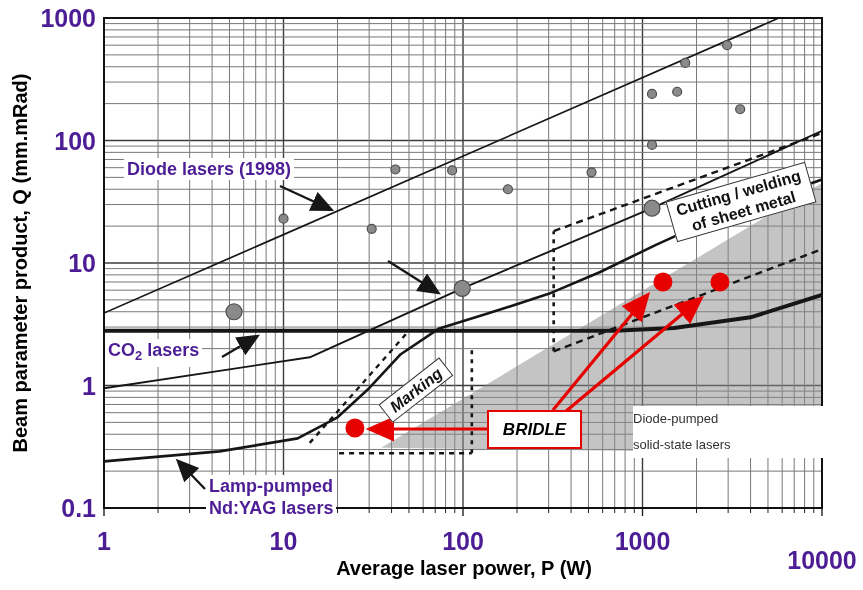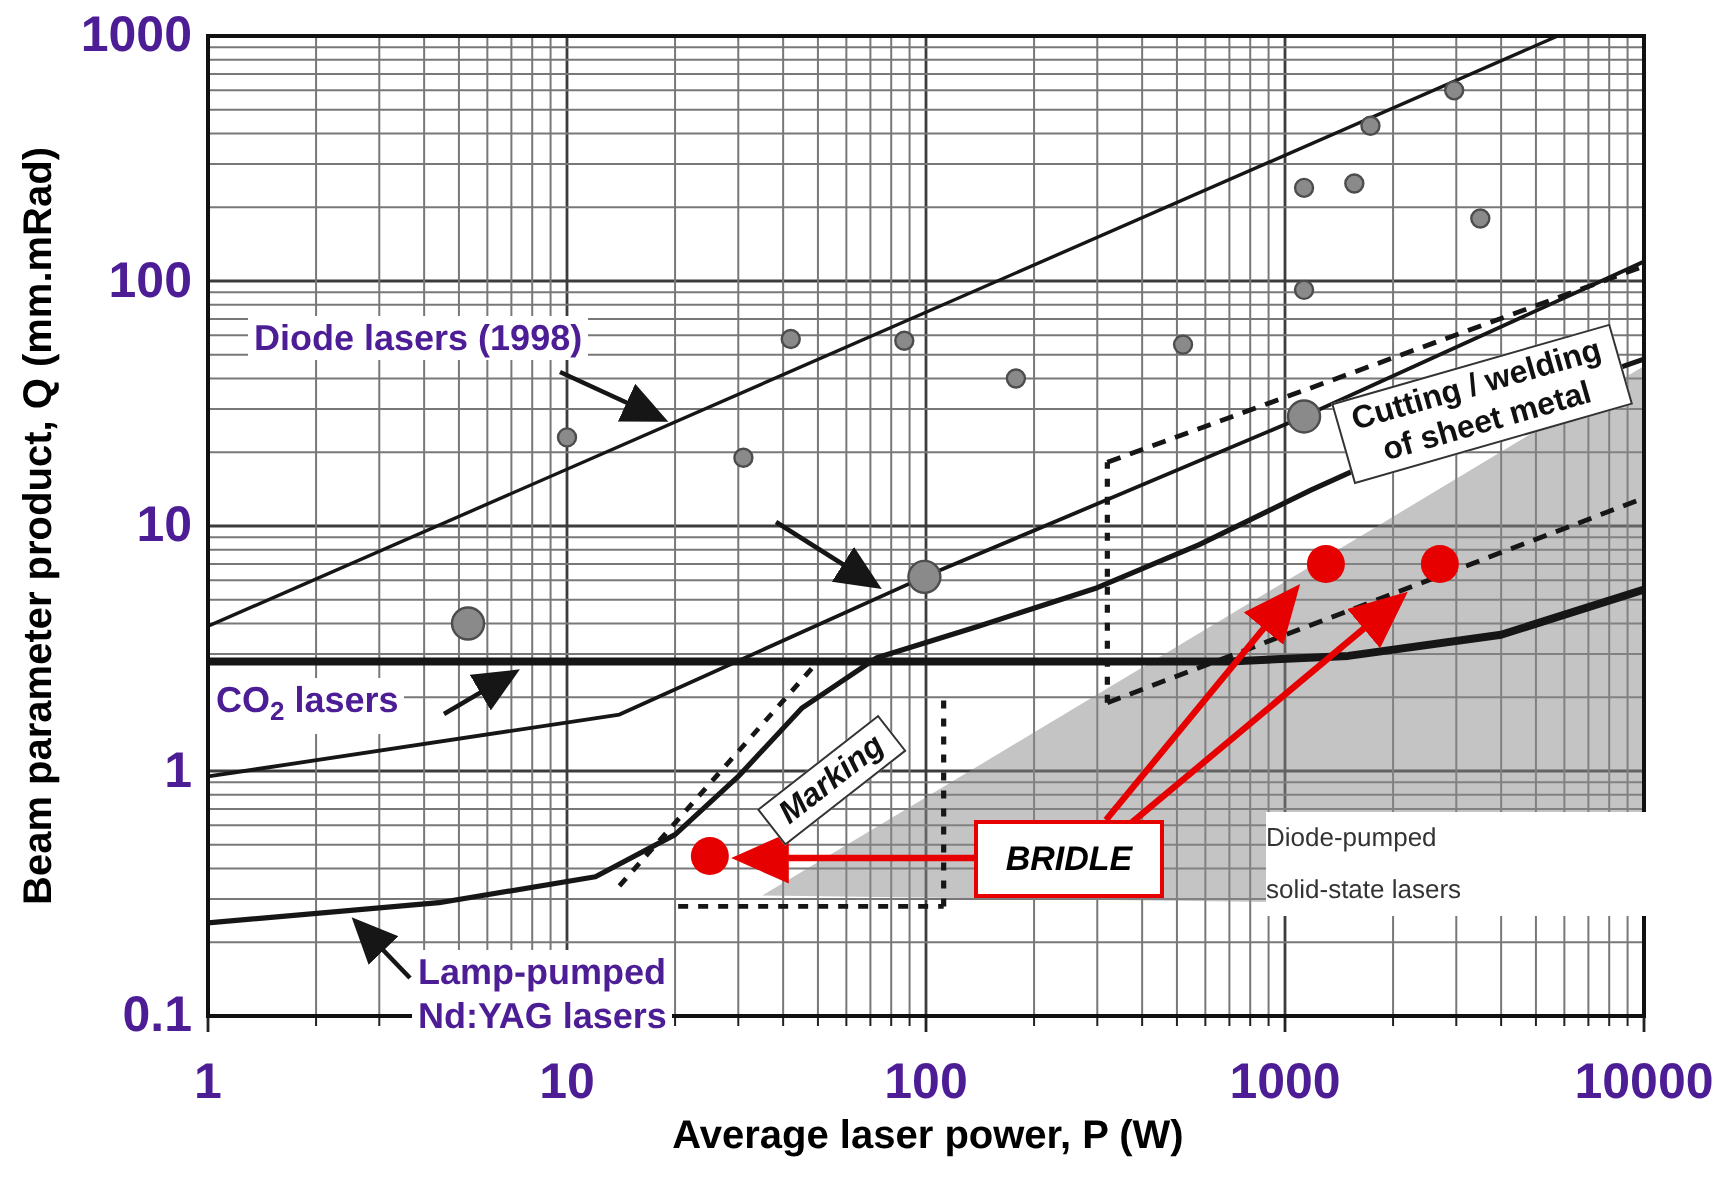--- a/index.html
+++ b/index.html
@@ -238,20 +238,20 @@
     <div>solid-state lasers</div>
   </div>
 
   <div class="bridle-box">BRIDLE</div>
 
   <div id="tick-layer">
       <div class="tick" style="left: 104px; top: 527px; transform: translateX(-50%);">1</div>
       <div class="tick" style="left: 283.5px; top: 527px; transform: translateX(-50%);">10</div>
       <div class="tick" style="left: 463px; top: 527px; transform: translateX(-50%);">100</div>
       <div class="tick" style="left: 642.5px; top: 527px; transform: translateX(-50%);">1000</div>
-      <div class="tick" style="left: 822px; top: 527px; transform: translateX(-50%);">10000</div>
+      <div class="tick" style="left: 822px; top: 546px; transform: translateX(-50%);">10000</div>
       <div class="tick" style="left: 96px; top: 18px; transform: translate(-100%, -50%);">1000</div>
       <div class="tick" style="left: 96px; top: 140.5px; transform: translate(-100%, -50%);">100</div>
       <div class="tick" style="left: 96px; top: 263px; transform: translate(-100%, -50%);">10</div>
       <div class="tick" style="left: 96px; top: 385.5px; transform: translate(-100%, -50%);">1</div>
       <div class="tick" style="left: 96px; top: 508px; transform: translate(-100%, -50%);">0.1</div>
     </div>
 </div>
 
 </body></html>

